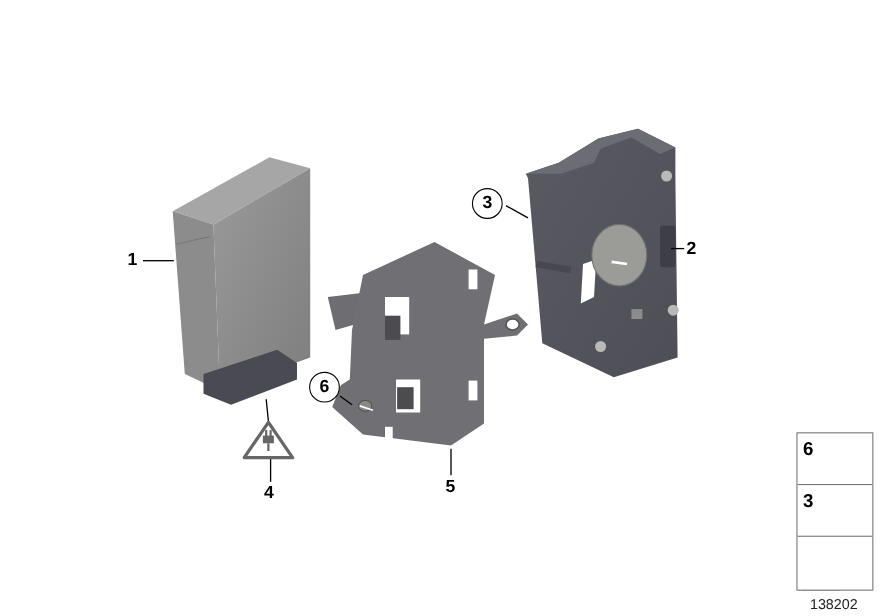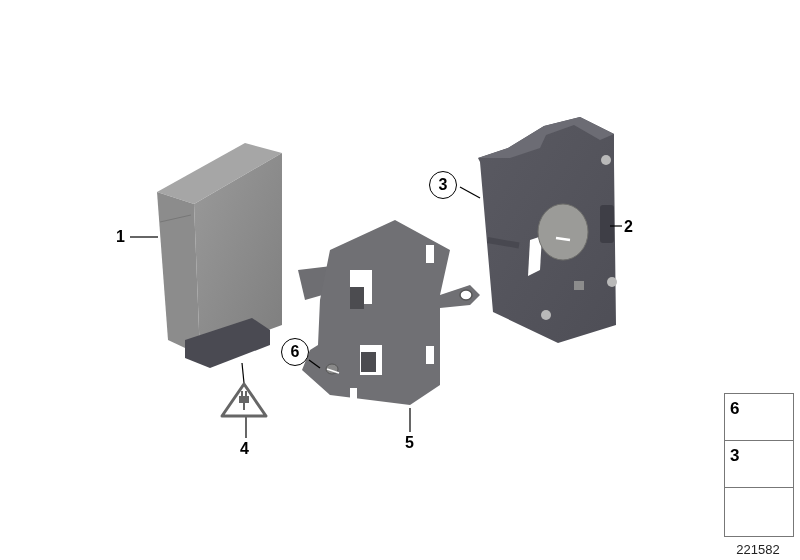--- a/index.html
+++ b/index.html
@@ -114,14 +114,14 @@
   <div class="legend">
     <div class="legend-cell">
       <span class="legend-num">6</span>
     </div>
     <div class="legend-cell">
       <span class="legend-num">3</span>
     </div>
     <div class="legend-cell"></div>
   </div>
 
-  <div class="ref-number">221582</div>
+  <div class="ref-number">138202</div>
 </div>
 
 </body></html>

